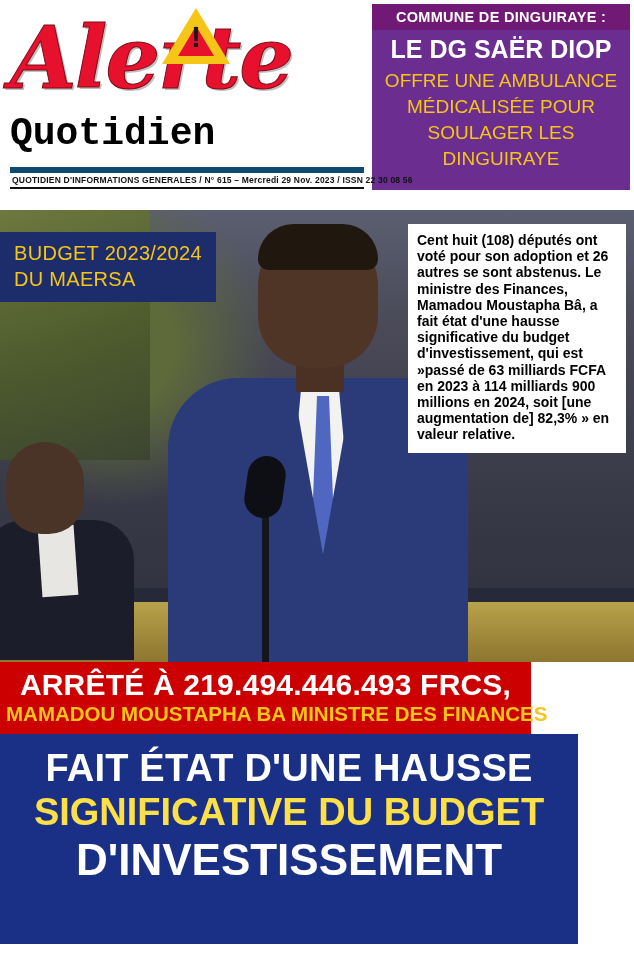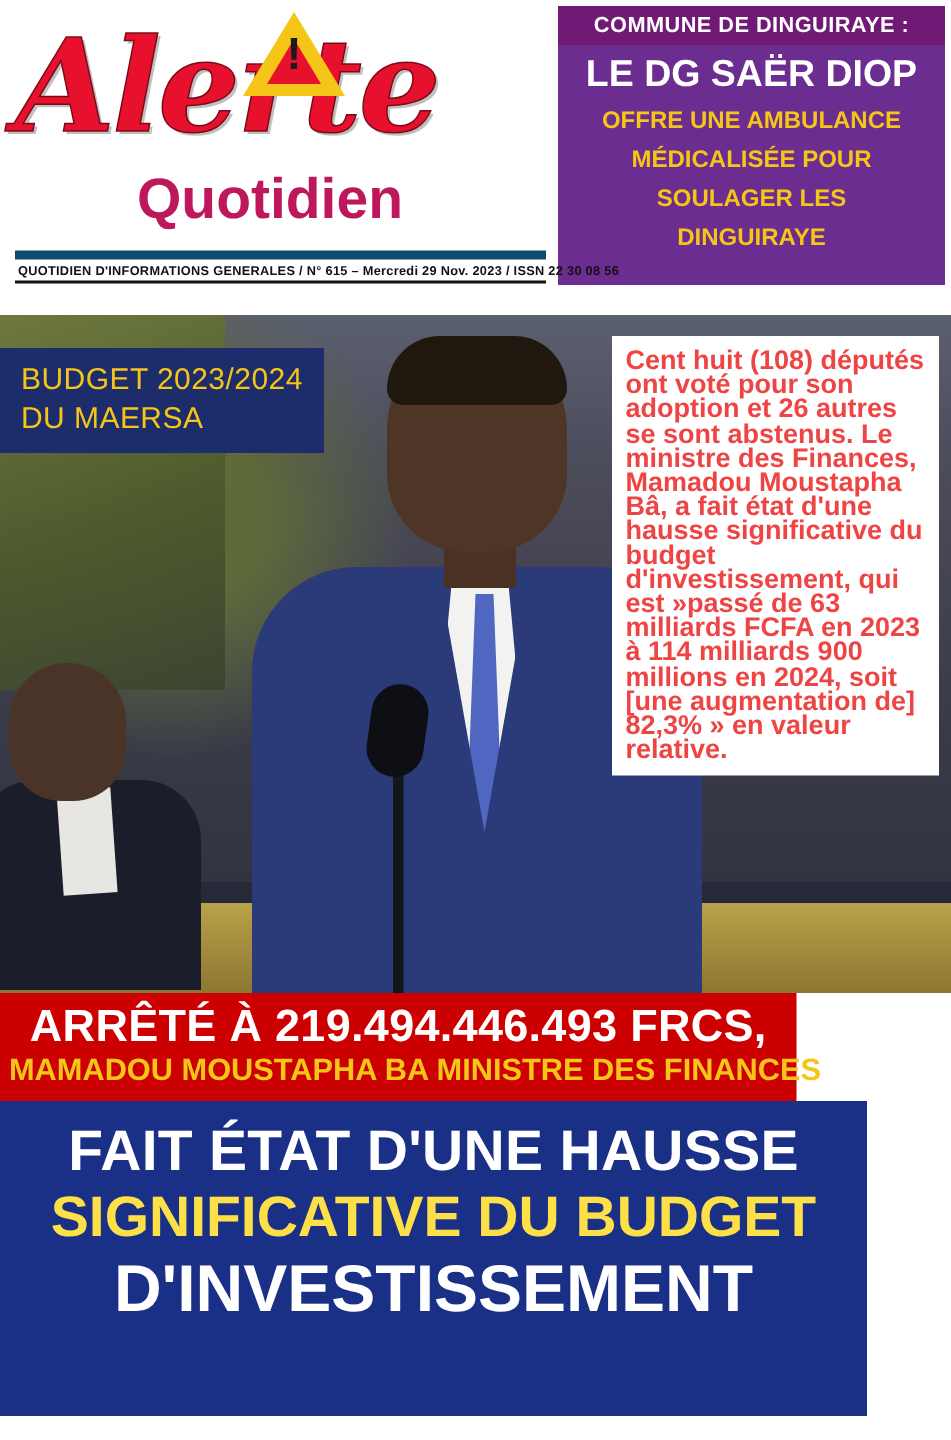--- a/index.html
+++ b/index.html
@@ -67,25 +67,25 @@
     position: absolute;
     left: 181px;
     top: 16px;
     font-family: "Liberation Sans", sans-serif;
     font-weight: bold;
     font-size: 30px;
     color: #1a1a1a;
     line-height: 30px;
   }
   .quotidien {
-    text-align: center;
-    font-family: Liberation Sans, sans-serif;
+    text-align: left;
+    font-family: Liberation Mono, monospace;
     font-weight: bold;
     font-size: 38px;
-    color: #be185d;
+    color: #000000;
     padding-right: 14px;
     margin-top: -6px;
     letter-spacing: 0px;
   }
   .strapline {
     margin-top: 12px;
     border-top: 6px solid #0c4a6e;
     border-bottom: 2px solid #111;
     font-size: 8.5px;
     font-weight: bold;
@@ -119,22 +119,22 @@
   }
   .dg-line {
     color: #ffffff;
     font-weight: bold;
     font-size: 25px;
     line-height: 30px;
     margin-bottom: 4px;
   }
   .offre-line {
     color: #f5c518;
-    font-weight: bold;
-    font-size: 16px;
+    font-weight: normal;
+    font-size: 19px;
     line-height: 26px;
   }
 
   
   .photoband {
     position: relative;
     width: 634px;
     height: 452px;
     overflow: hidden;
     background: #2b2f49;
@@ -269,22 +269,22 @@
     padding: 8px 14px 10px 14px;
     letter-spacing: 0.3px;
   }
 
   .sidebox {
     position: absolute;
     right: 8px; top: 14px;
     width: 218px;
     background: #ffffff;
     padding: 8px 9px 10px 9px;
-    color: #ef4444;
-    font-size: 18px;
+    color: #000000;
+    font-size: 14px;
     line-height: 16.2px;
     font-weight: bold;
     font-family: "Liberation Sans", sans-serif;
   }
 
   
   .redband {
     width: 531px;
     background: #cc0000;
     padding: 6px 6px 8px 6px;

